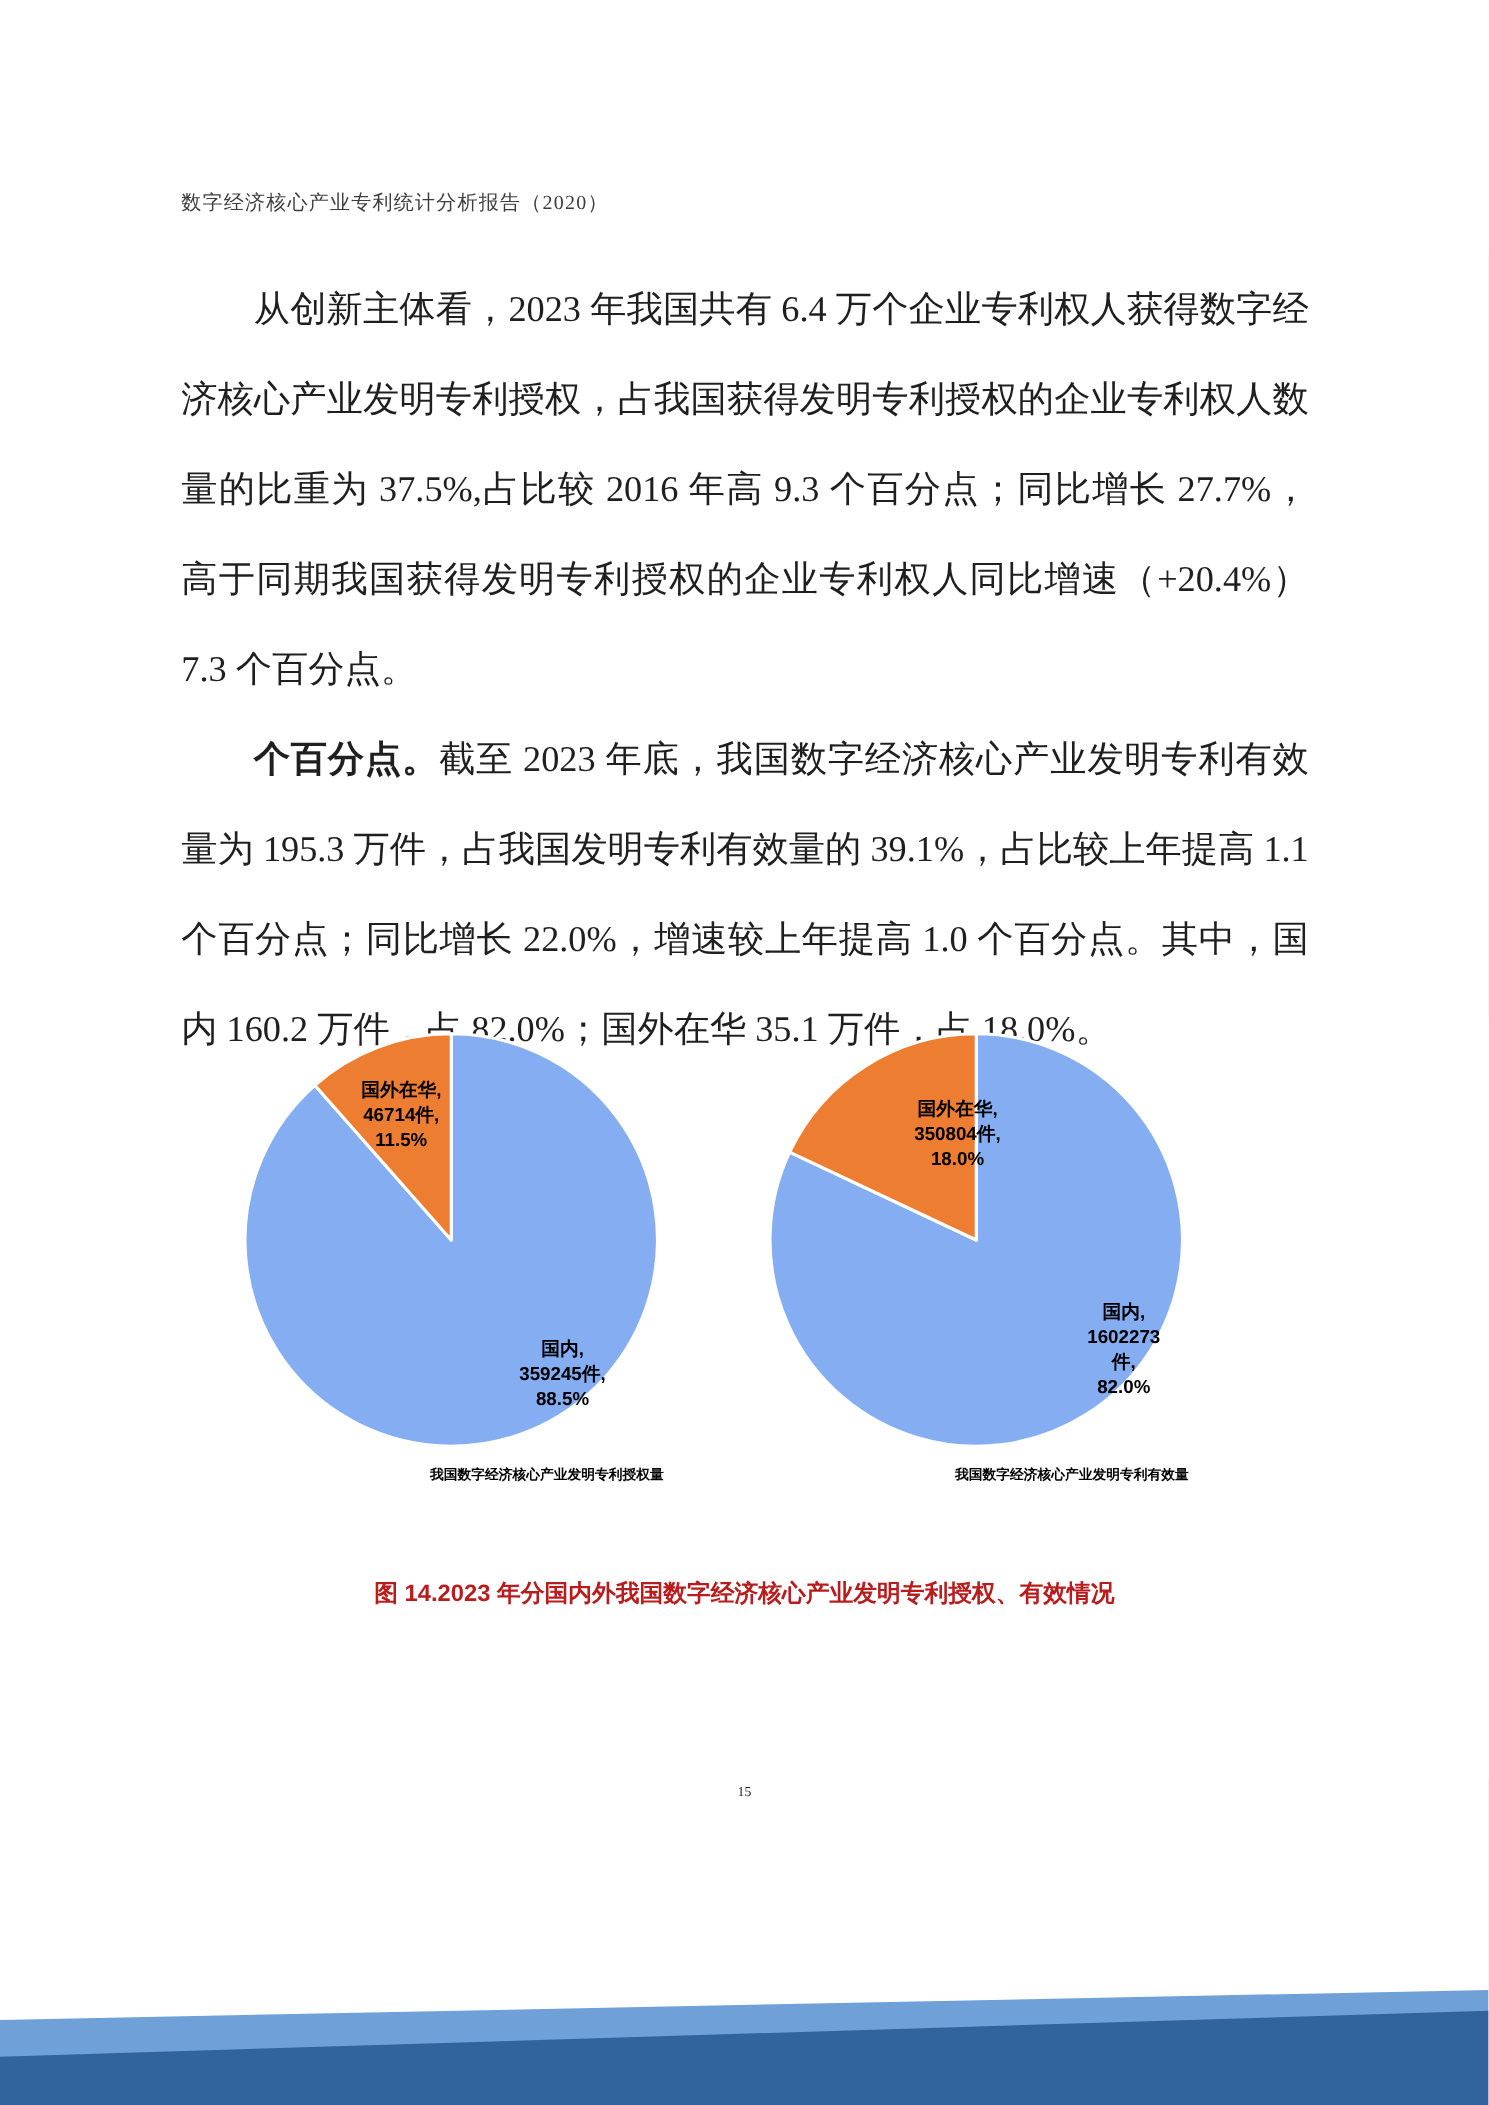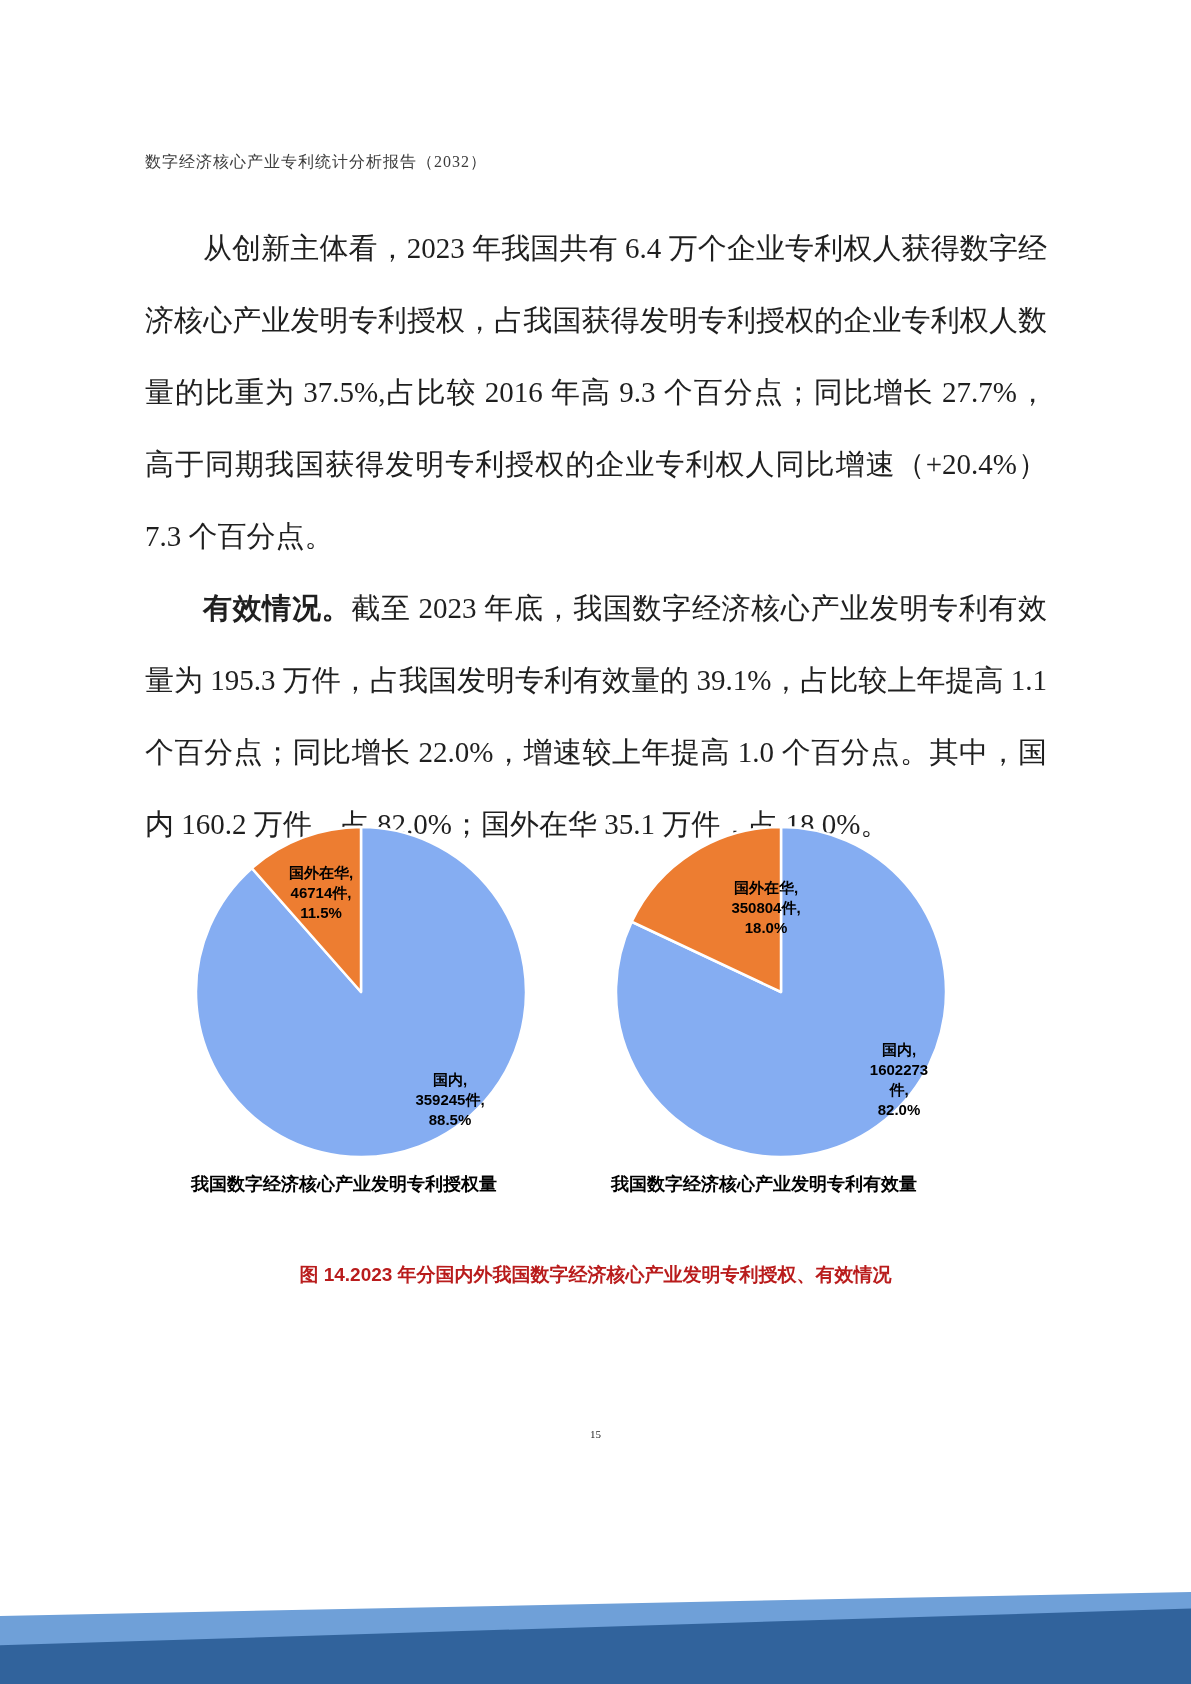--- a/index.html
+++ b/index.html
@@ -37,23 +37,23 @@
     position:absolute; transform:translate(-50%,-50%);
     font-family:"Liberation Sans","DejaVu Sans",sans-serif;
     font-weight:bold; font-size:15px; line-height:20px;
     color:#000; text-align:center; white-space:pre-line; pointer-events:none;
   }
   .chart-authorized .label-foreign { left:130px; top:71px; }
   .chart-authorized .label-domestic { left:259px; top:251px;margin-top:27px; }
   .chart-valid .label-foreign { left:155px; top:86px; }
   .chart-valid .label-domestic { left:288px; top:258px; }
   .chart-title {
-    margin-top:10px; width:340px; text-align:left;
+    margin-top:10px; width:340px; text-align:right;
     font-family:Liberation Mono, monospace;
-    font-weight:bold; font-size:18px; color:#000;
+    font-weight:bold; font-size:11px; color:#000;
   }
   .figure-caption {
     position:absolute; left:0; top:1262px; width:1191px;
     text-align:center;
     font-family:"Liberation Sans","DejaVu Sans",sans-serif;
     font-weight:bold; font-size:19px; color:#b91c1c;
   }
   .page-number {
     position:absolute; left:0; top:1428px; width:1191px;
     text-align:center; font-size:11px; color:#1f1f1f;
@@ -66,28 +66,28 @@
   .footer-band .band-dark {
     position:absolute; inset:0; background:#31639c;
     clip-path:polygon(0 58%, 100% 18%, 100% 100%, 0 100%);
   }
 </style>
 </head>
 <body>
 
 <div class="page">
 
-  <div class="running-header">数字经济核心产业专利统计分析报告（2032）</div>
+  <div class="running-header">数字经济核心产业专利统计分析报告（2020）</div>
 
   <div class="body-text">
     <p>
       <span>从创新主体看，2023 年我国共有 6.4 万个企业专利权人获得数字经济核心产业发明专利授权，占我国获得发明专利授权的企业专利权人数量的比重为 37.5%,占比较 2016 年高 9.3 个百分点；同比增长 27.7%，高于同期我国获得发明专利授权的企业专利权人同比增速（+20.4%）7.3 个百分点。</span>
     </p>
     <p>
-      <b>有效情况。</b><span>截至 2023 年底，我国数字经济核心产业发明专利有效量为 195.3 万件，占我国发明专利有效量的 39.1%，占比较上年提高 1.1 个百分点；同比增长 22.0%，增速较上年提高 1.0 个百分点。其中，国内 160.2 万件，占 82.0%；国外在华 35.1 万件，占 18.0%。</span>
+      <b>个百分点。</b><span>截至 2023 年底，我国数字经济核心产业发明专利有效量为 195.3 万件，占我国发明专利有效量的 39.1%，占比较上年提高 1.1 个百分点；同比增长 22.0%，增速较上年提高 1.0 个百分点。其中，国内 160.2 万件，占 82.0%；国外在华 35.1 万件，占 18.0%。</span>
     </p>
   </div>
 
   <div class="charts-row">
 
     <div class="chart chart-authorized">
       <div class="pie-wrap">
         <svg viewBox="0 0 340 340">
             <path d="M 170 170 L 170.00 5.00 A 165 165 0 1 1 60.88 46.23 Z" fill="#85adf2" stroke="#ffffff" stroke-width="2.5" stroke-linejoin="round"></path>
             <path d="M 170 170 L 60.88 46.23 A 165 165 0 0 1 170.00 5.00 Z" fill="#ed7d31" stroke="#ffffff" stroke-width="2.5" stroke-linejoin="round"></path>

